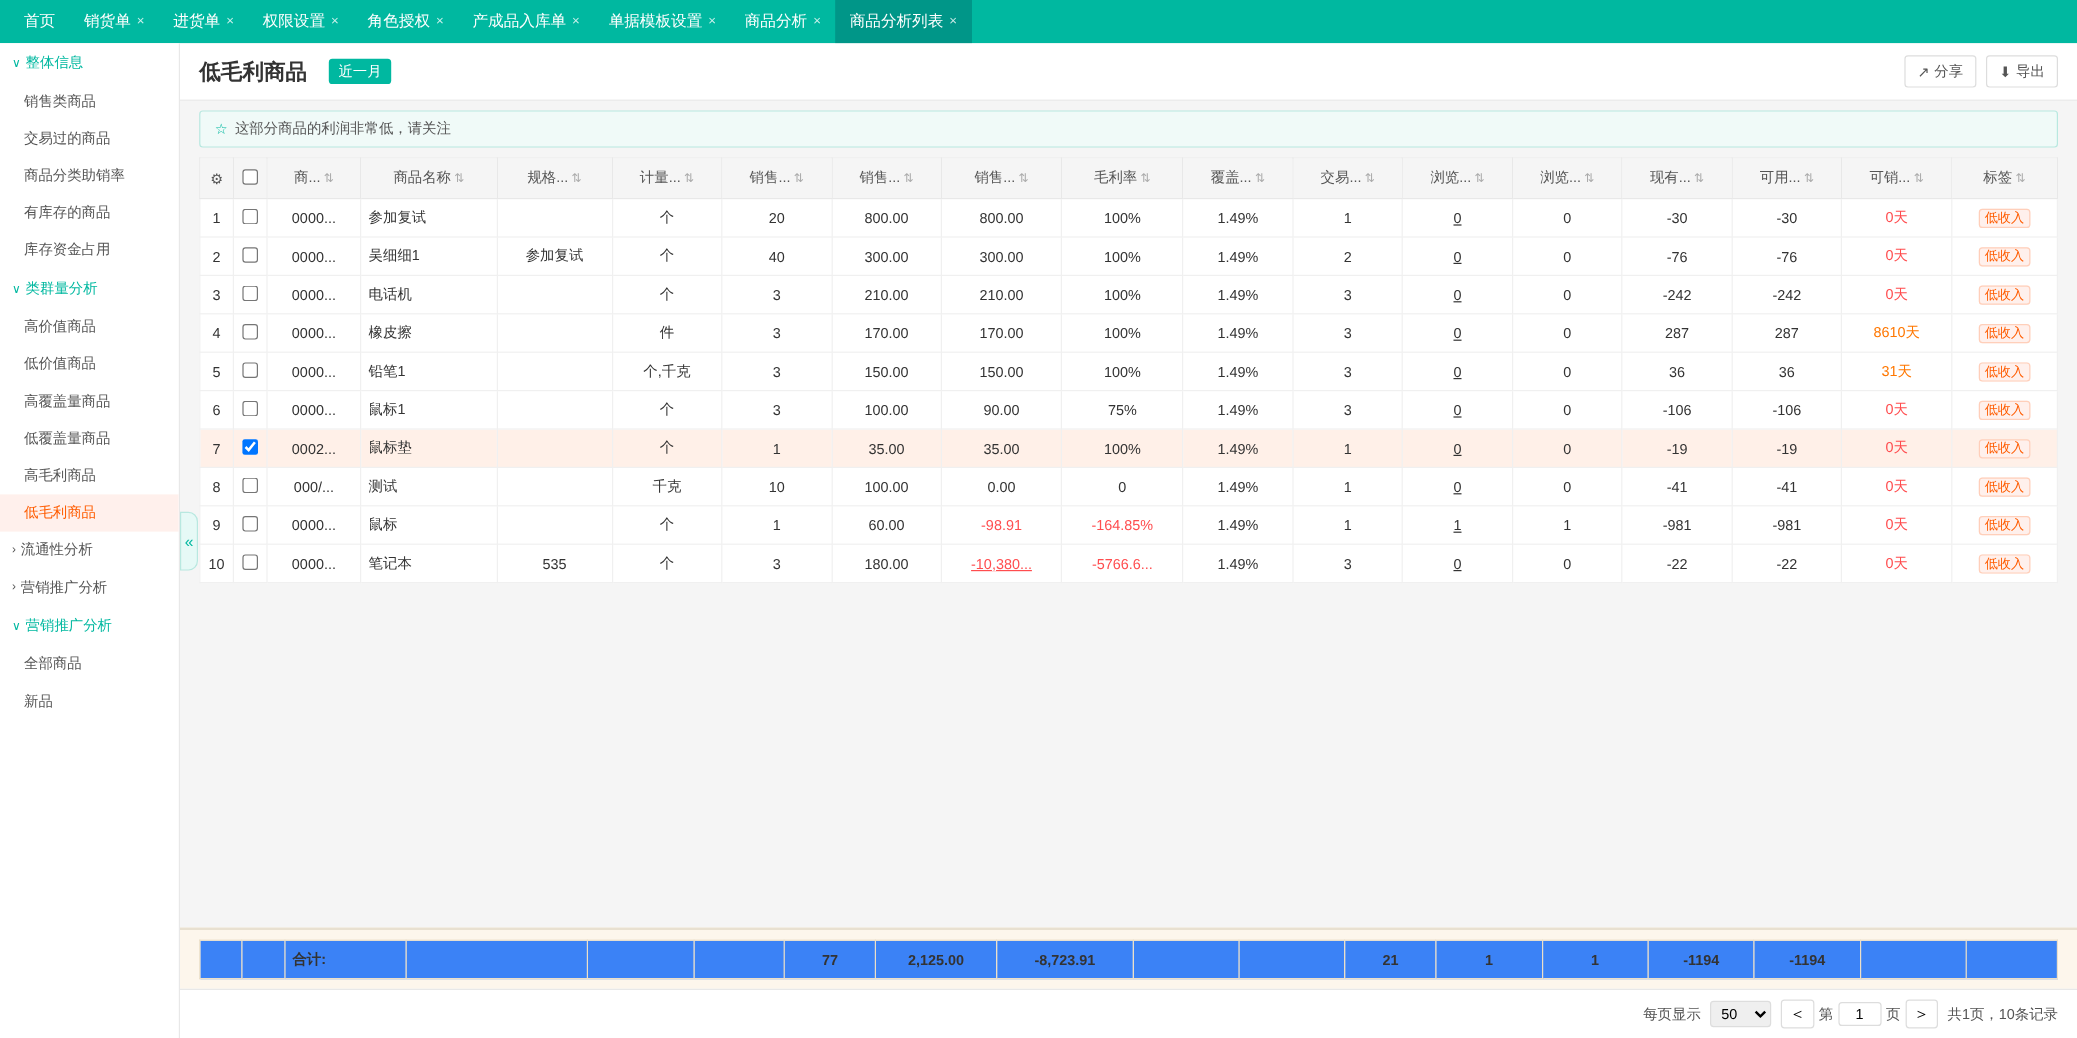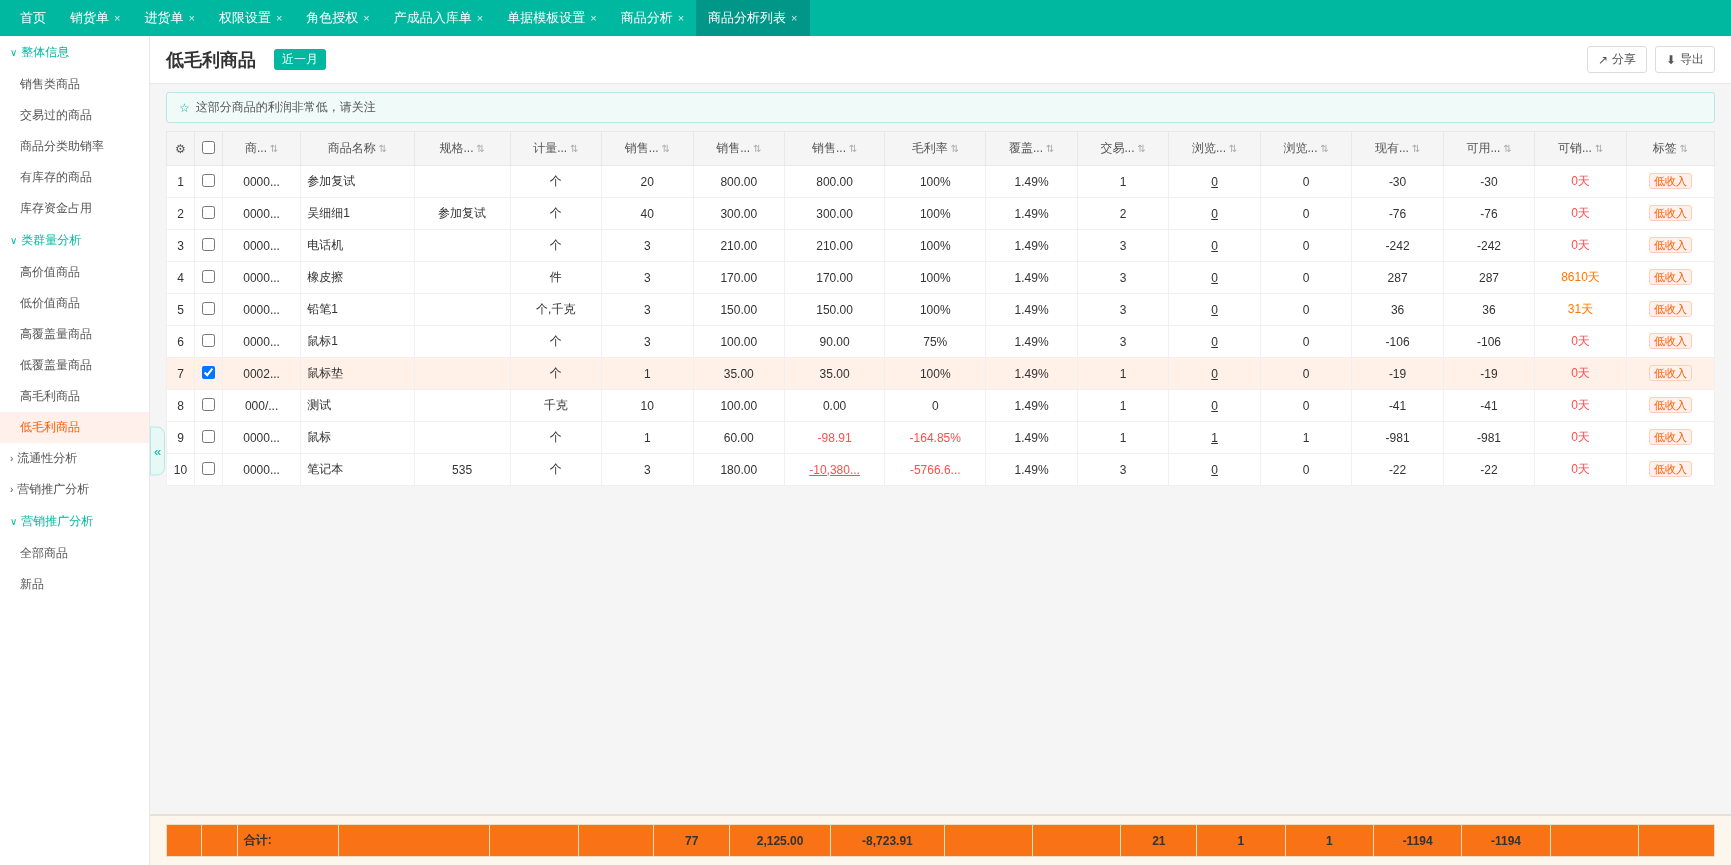--- a/index.html
+++ b/index.html
@@ -56,21 +56,21 @@
     td.text-left { text-align: left; }
     .tag-label { background: #fff0ec; color: #ff5c00; border: 1px solid #ffcfba; border-radius: 3px; padding: 1px 4px; font-size: 11px; }
     
     
     .settings-col { width: 28px; }
     .checkbox-col { width: 28px; }
     
     
     .footer-total { background: #fdf6ec; border-top: 2px solid #e8e0d0; padding: 8px 16px; display: flex; align-items: center; }
     .footer-total table { background: transparent; }
-    .footer-total td { background: #f97316; border-color: #ecdfc8; font-weight: bold; }
+    .footer-total td { background: #3b82f6; border-color: #ecdfc8; font-weight: bold; }
     
     
     .pagination { display: flex; align-items: center; justify-content: flex-end; padding: 8px 16px; background: #fff; border-top: 1px solid #e8e8e8; gap: 8px; font-size: 12px; color: #555; }
     .pagination select { border: 1px solid #ddd; border-radius: 3px; padding: 2px 4px; font-size: 12px; }
     .pagination .page-nav { display: flex; align-items: center; gap: 4px; }
     .pagination .page-btn { border: 1px solid #ddd; border-radius: 3px; padding: 2px 6px; cursor: pointer; background: #fff; }
     .page-input { border: 1px solid #ddd; border-radius: 3px; padding: 2px 4px; width: 36px; text-align: center; font-size: 12px; }
     
     .content-wrapper { flex: 1; display: flex; flex-direction: column; overflow: hidden; position: relative; }
   </style>
@@ -441,15 +441,30 @@
             <td style="width:70px; text-align:center;">1</td>
             <td style="width:70px; text-align:center;">-1194</td>
             <td style="width:70px; text-align:center;">-1194</td>
             <td style="width:70px;"></td>
             <td style="width:60px;"></td>
           </tr>
         </tbody>
           </table>
       </div>
 
+      <div class="pagination">
+        <span>每页显示</span>
+        <select>
+          <option value="50">50</option>
+          <option value="100">100</option>
+        </select>
+        <div class="page-nav">
+          <button class="page-btn">＜</button>
+          <span>第</span>
+          <input type="text" class="page-input" value="1" style="">
+          <span>页</span>
+          <button class="page-btn">＞</button>
+        </div>
+        <span>共1页，10条记录</span>
+      </div>
     </div>
   </div>
 </div>
 
 </body></html>

